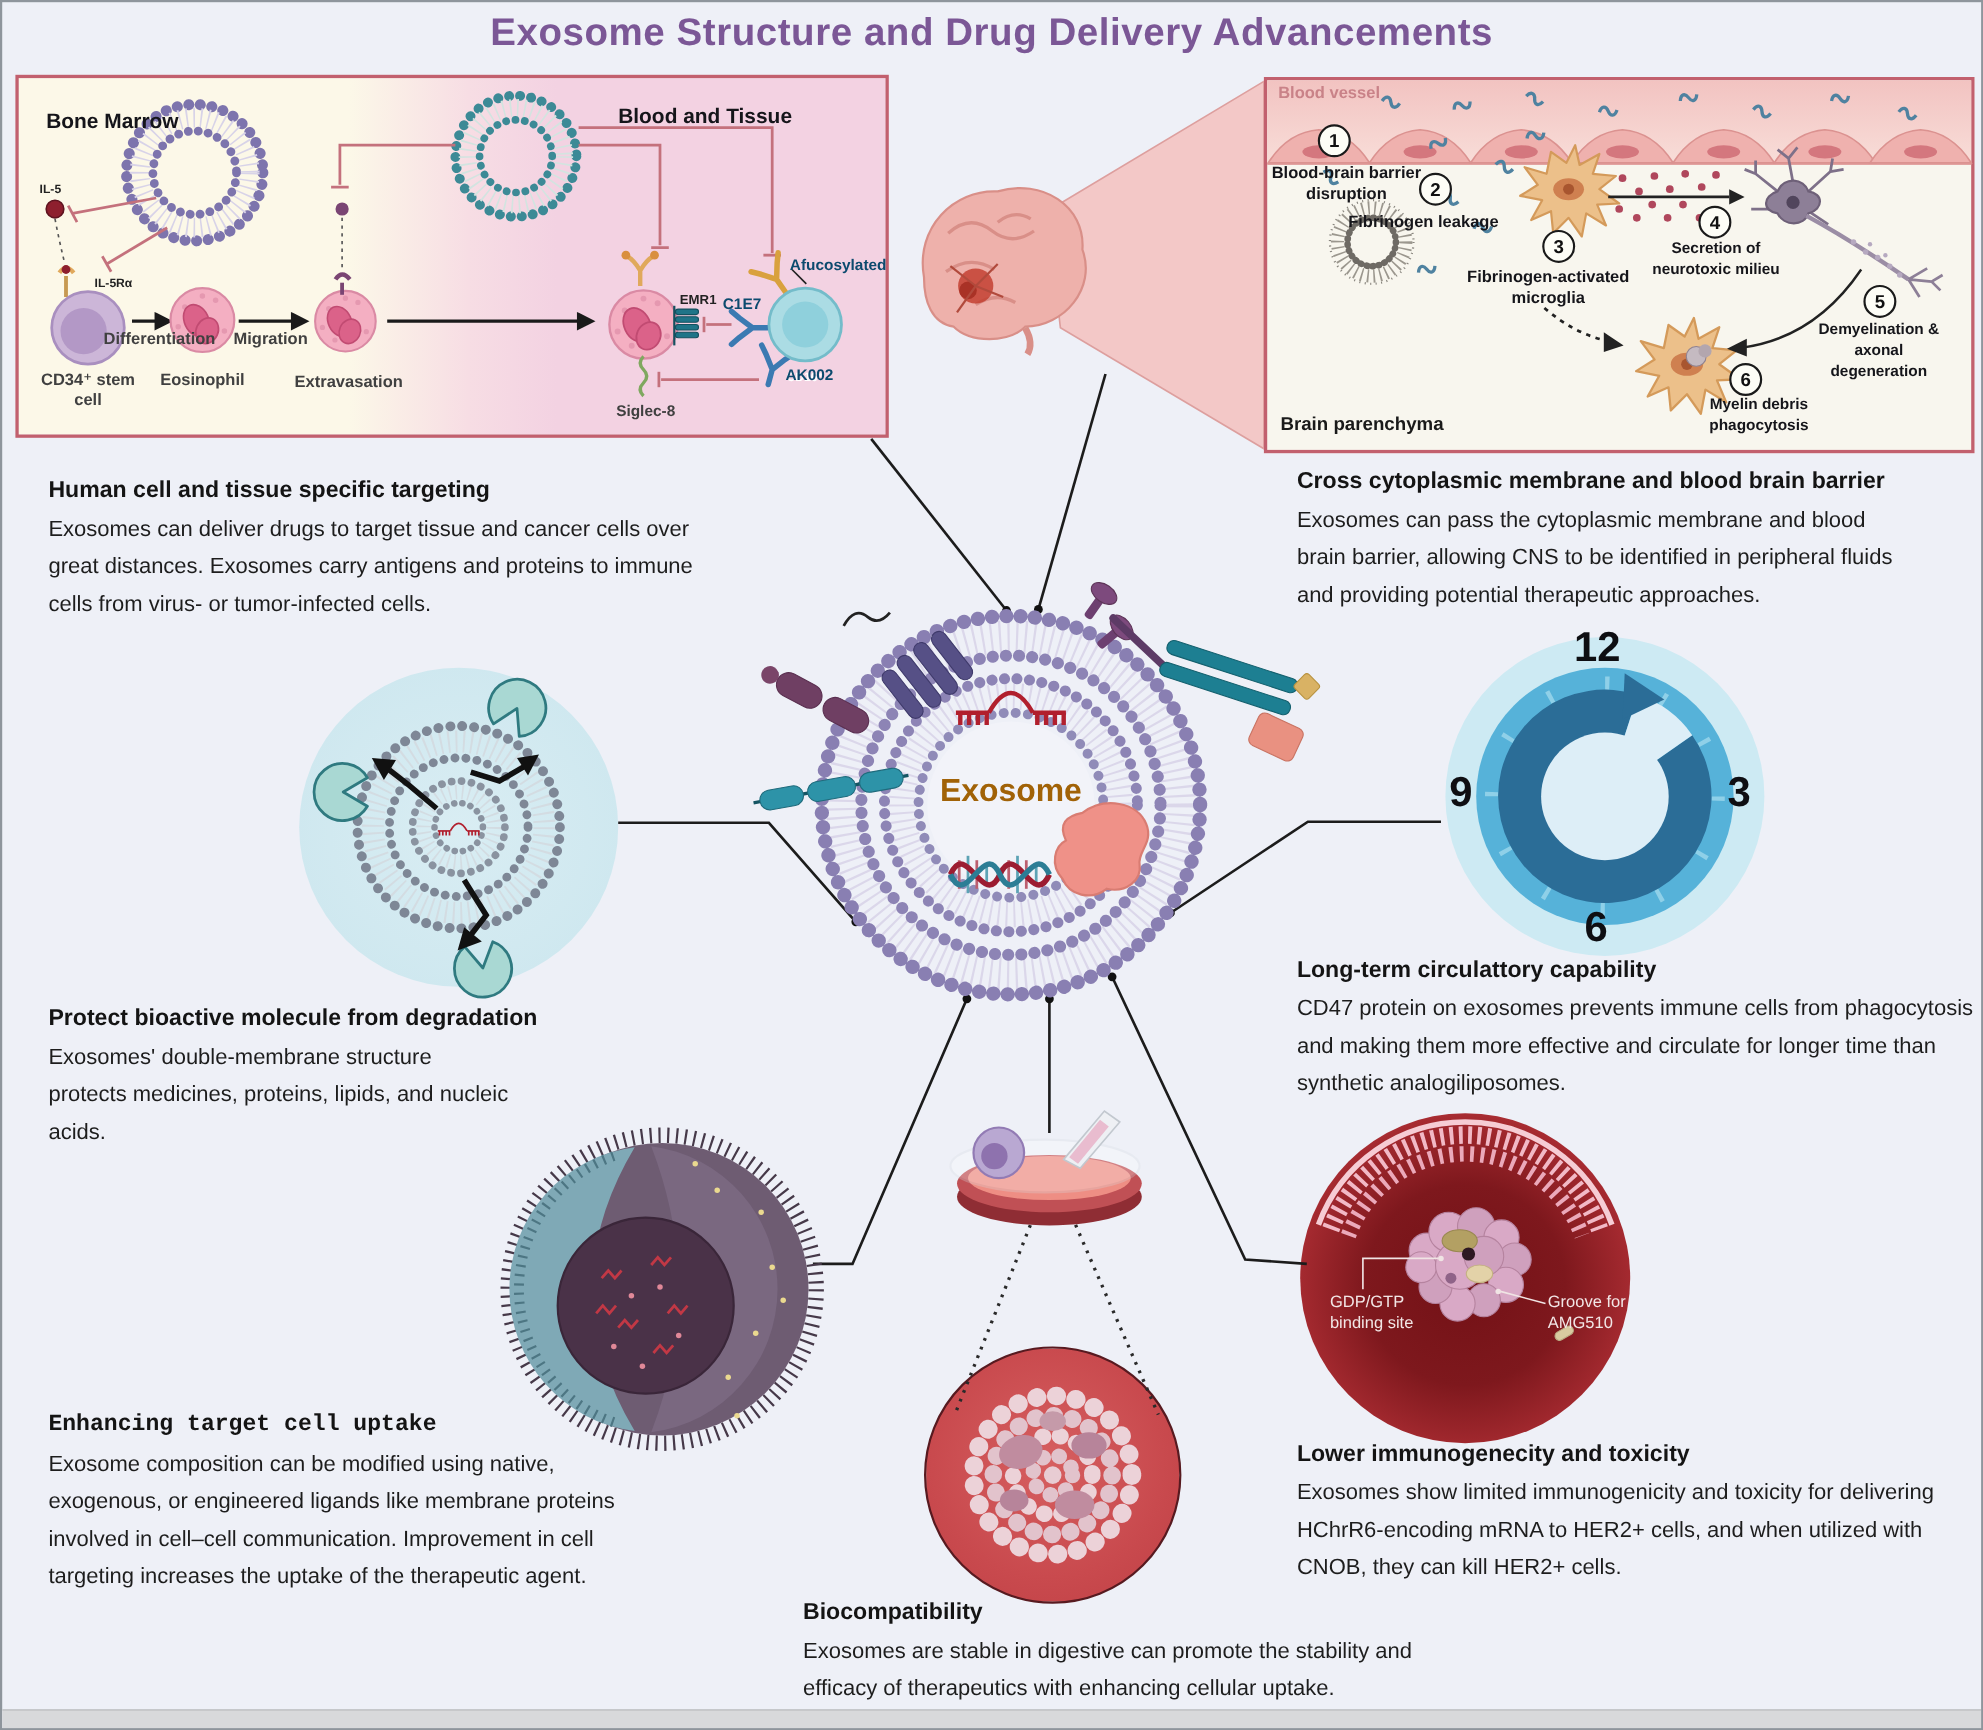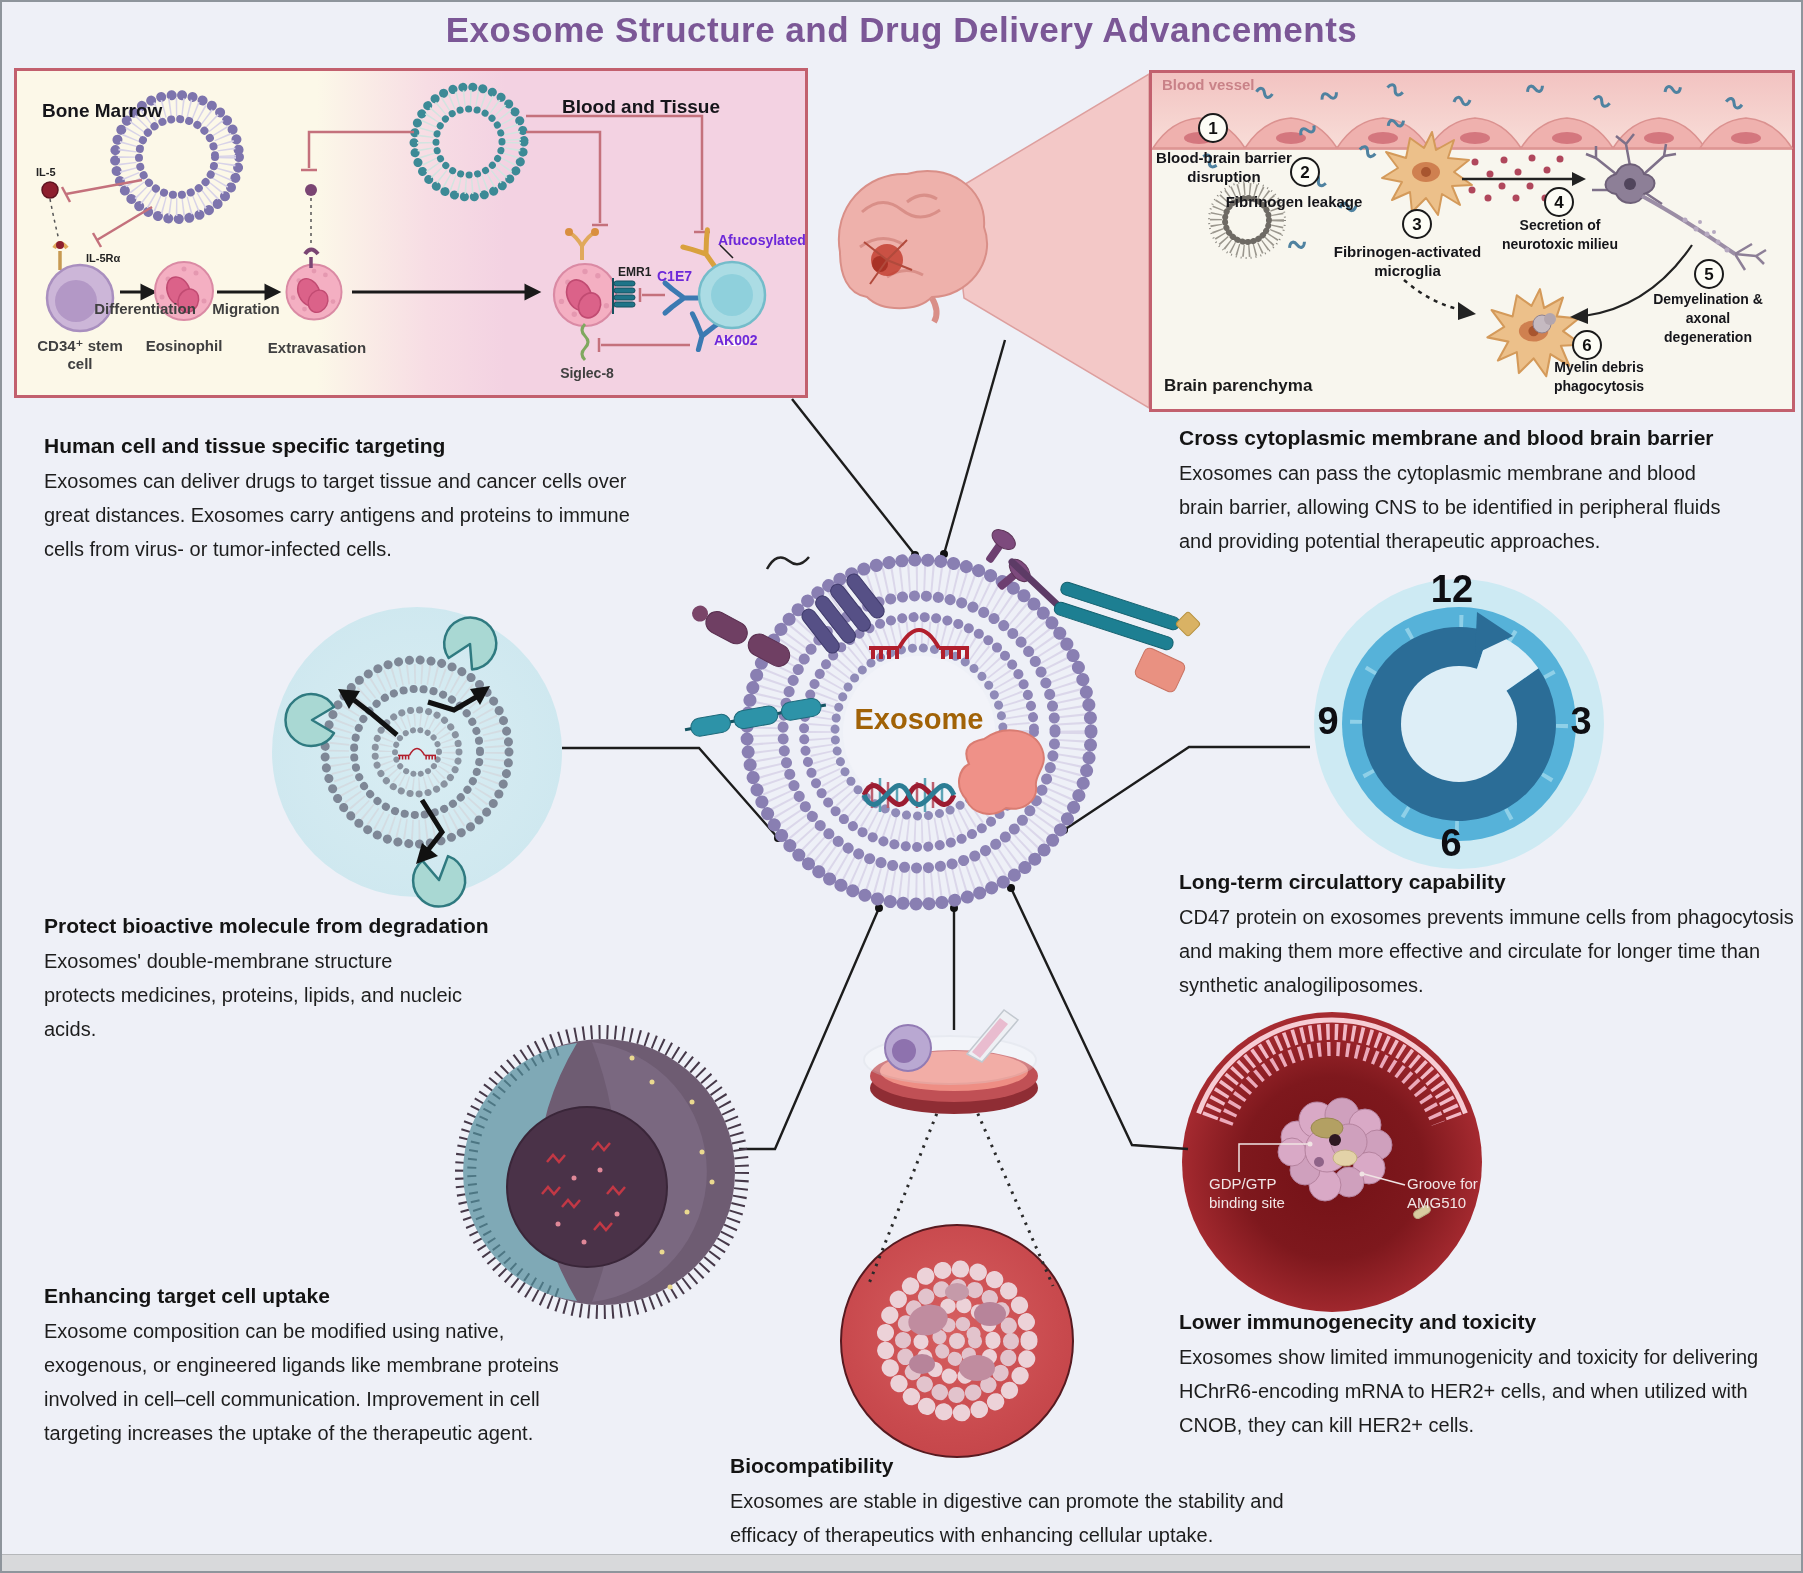--- a/index.html
+++ b/index.html
@@ -4,21 +4,21 @@
 <style>
   html,body{margin:0;padding:0;background:#c9cbd1;font-family:"Liberation Sans","DejaVu Sans",sans-serif;}
   #canvas{position:relative;width:1803px;height:1573px;background:#eef0f7;border:2px solid #8e959c;box-sizing:border-box;overflow:hidden;}
   #title{position:absolute;left:0;top:8px;width:100%;text-align:center;font-size:35px;font-weight:bold;color:#7b5796;letter-spacing:0.5px;}
   .panel{position:absolute;border:3px solid #c2606e;box-sizing:border-box;}
   #bm-panel{left:12px;top:66px;width:794px;height:330px;background:linear-gradient(90deg,#fcf8e8 0%,#fcf8e8 38%,#f7dde4 52%,#f3d2e2 62%,#f3d2e2 100%);}
   #bbb-panel{left:1147px;top:68px;width:646px;height:342px;background:#f8f6ee;}
   #bbb-band{position:absolute;left:1150px;top:71px;width:640px;height:75px;background:linear-gradient(#f2c3c1,#f8ddd8);border-bottom:2px solid #e2a3a1;}
   .plabel{position:absolute;font-weight:bold;font-size:19px;color:#15151a;}
   .tinylabel{position:absolute;font-weight:bold;font-size:11px;color:#222;}
-  .smlabel{position:absolute;font-weight:bold;font-size:14px;color:#6d28d9;}
+  .smlabel{position:absolute;font-weight:bold;font-size:14px;color:#0c4a6e;}
   .celllabel{position:absolute;font-weight:bold;font-size:15px;color:#404040;text-align:center;line-height:18px;}
   .numcirc{position:absolute;width:30px;height:30px;border-radius:50%;border:2.5px solid #1a1a1a;background:#fdfdf6;text-align:center;line-height:27px;font-weight:bold;font-size:17px;color:#111;box-sizing:border-box;}
   .step-label{position:absolute;text-align:center;font-weight:bold;font-size:15px;line-height:19px;color:#15151a;}
   .sec-h{position:absolute;font-weight:bold;font-size:21px;color:#141414;}
   .sec-b{position:absolute;font-size:20px;line-height:34px;color:#1d1d1d;}
   #vessel-label{position:absolute;left:1160px;top:74px;font-weight:bold;font-size:15px;color:#c98288;}
   #parenchyma-label{position:absolute;left:1162px;top:374px;font-weight:bold;font-size:17px;color:#1a1a1a;}
   #exosome-label{position:absolute;left:847px;top:701px;width:140px;text-align:center;font-weight:bold;font-size:29px;color:#a16207;}
   .clock-num{position:absolute;font-weight:bold;font-size:38px;color:#0e0e12;text-align:center;width:60px;}
   .gdp-lbl{position:absolute;color:#f2e6e6;font-size:15px;line-height:19px;}
@@ -539,21 +539,21 @@
 
   <div class="sec-h" style="left:1177px;top:424px;">Cross cytoplasmic membrane and blood brain barrier</div>
   <div class="sec-b" style="left:1177px;top:454px;width:560px;">Exosomes can pass the cytoplasmic membrane and blood brain barrier, allowing CNS to be identified in peripheral fluids and providing potential therapeutic approaches.</div>
 
   <div class="sec-h" style="left:42px;top:912px;">Protect bioactive molecule from degradation</div>
   <div class="sec-b" style="left:42px;top:942px;width:420px;">Exosomes' double-membrane structure protects medicines, proteins, lipids, and nucleic acids.</div>
 
   <div class="sec-h" style="left:1177px;top:868px;">Long-term circulattory capability</div>
   <div class="sec-b" style="left:1177px;top:898px;width:620px;">CD47 protein on exosomes prevents immune cells from phagocytosis and making them more effective and circulate for longer time than synthetic analogiliposomes.</div>
 
-  <div class="sec-h" style="left:42px;top:1282px;">Enhancing target cell uptake</div>
+  <div class="sec-h" style="left:42px;top:1282px;font-family:Liberation Mono, monospace;">Enhancing target cell uptake</div>
   <div class="sec-b" style="left:42px;top:1312px;width:560px;">Exosome composition can be modified using native, exogenous, or engineered ligands like membrane proteins involved in cell–cell communication. Improvement in cell targeting increases the uptake of the therapeutic agent.</div>
 
   <div class="sec-h" style="left:1177px;top:1308px;">Lower immunogenecity and toxicity</div>
   <div class="sec-b" style="left:1177px;top:1338px;width:600px;">Exosomes show limited immunogenicity and toxicity for delivering HChrR6-encoding mRNA to HER2+ cells, and when utilized with CNOB, they can kill HER2+ cells.</div>
 
   <div class="sec-h" style="left:728px;top:1452px;">Biocompatibility</div>
   <div class="sec-b" style="left:728px;top:1482px;width:590px;">Exosomes are stable in digestive can promote the stability and efficacy of therapeutics with enhancing cellular uptake.</div>
 
   <div id="bottom-strip"></div>
 </div>

